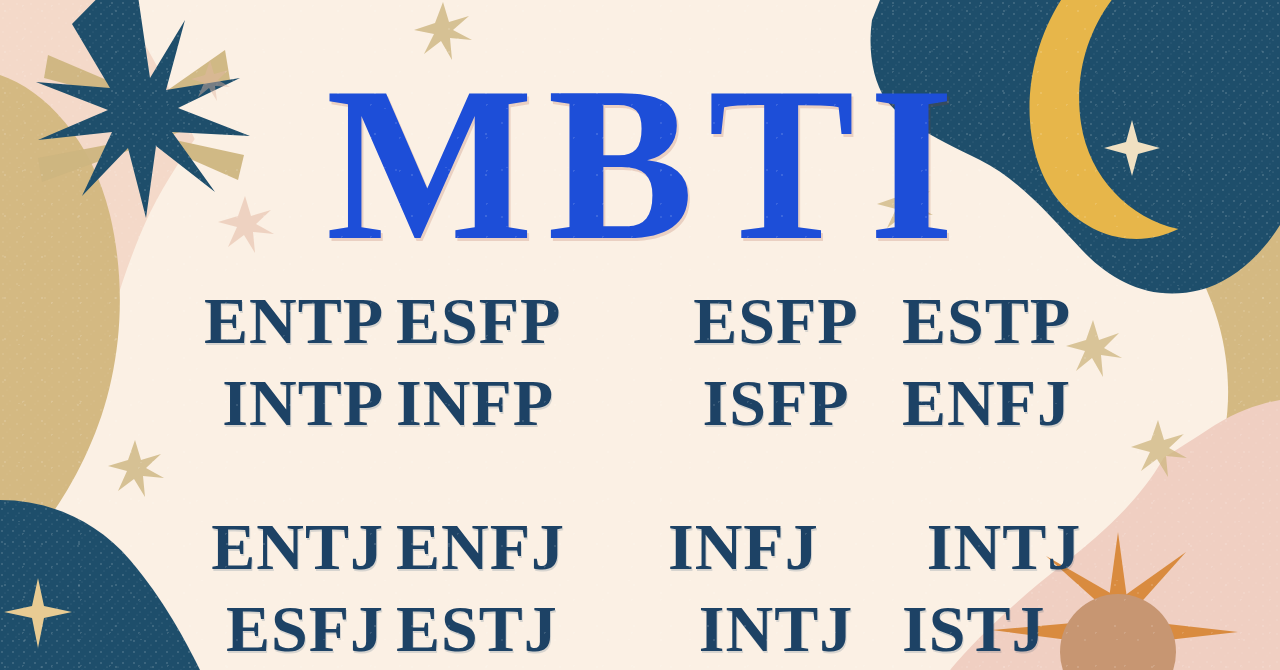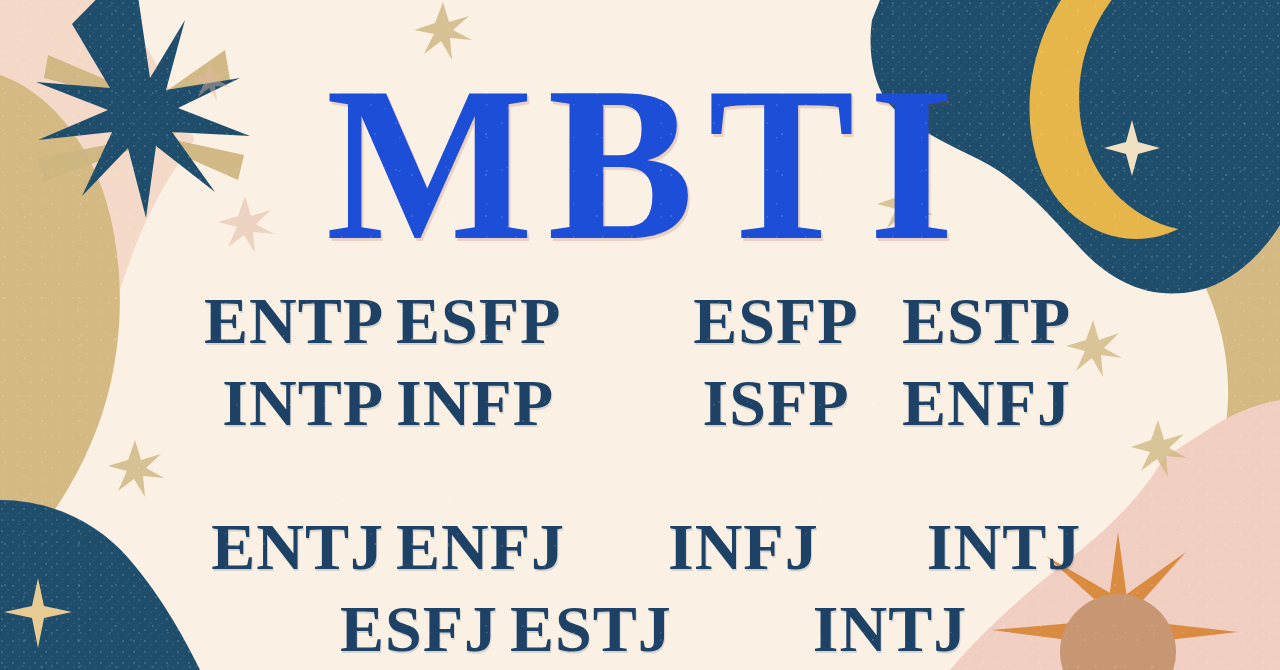--- a/index.html
+++ b/index.html
@@ -237,20 +237,21 @@
           <span class="type-cell col-b">ENFJ</span>
           <span class="col-gap"></span>
           <span class="type-cell col-d">INFJ</span>
           <span class="type-cell col-c">INTJ</span>
         </div>
         <div class="type-row">
           <span class="type-cell col-a">ESFJ</span>
           <span class="type-cell col-b">ESTJ</span>
           <span class="col-gap"></span>
           <span class="type-cell col-c">INTJ</span>
+          <span class="type-cell col-d">ISTJ</span>
         </div>
       </div>
 
     </div>
   </div>
 
   <div class="grain"></div>
 </div>
 
 </body></html>

